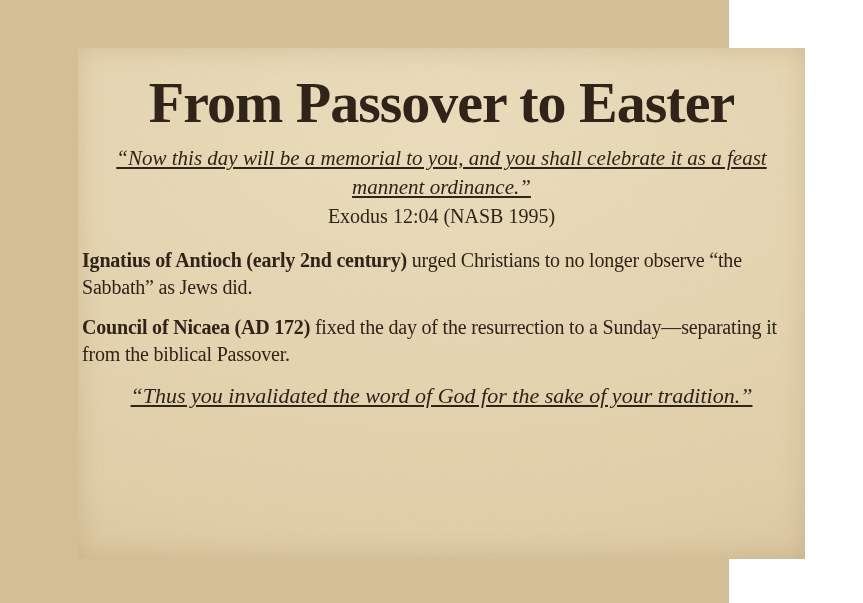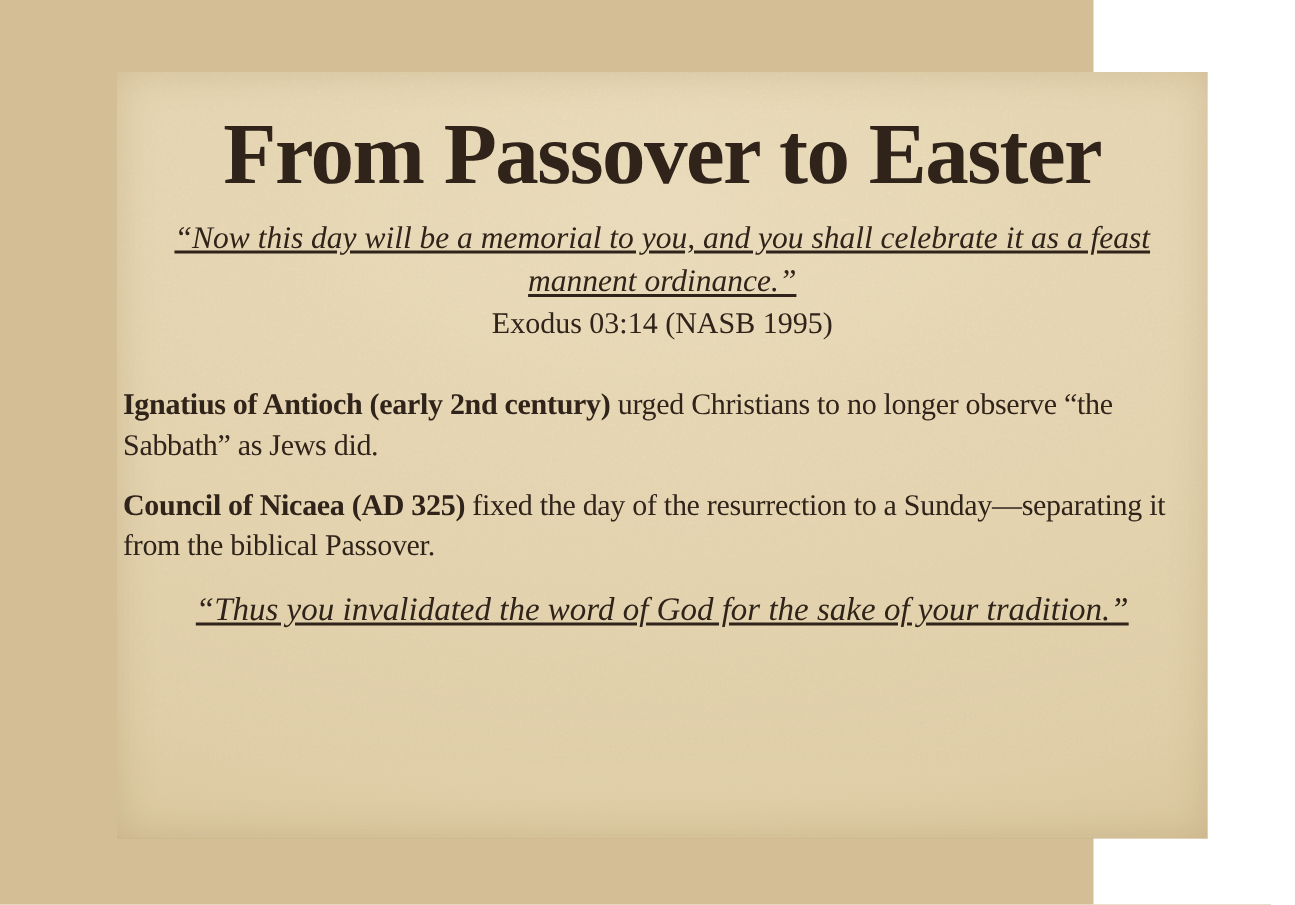--- a/index.html
+++ b/index.html
@@ -52,21 +52,21 @@
     line-height: 29px;
     white-space: nowrap;
     text-decoration: underline;
   }
   .quote-attribution {
     font-size: 20px;
     line-height: 27px;
     margin-top: 1px;
   }
   .events {
-    margin-top: 27px;
+    margin-top: 17px;
   }
   .event {
     margin: 0 0 13px 0;
     font-size: 20px;
     line-height: 27px;
     letter-spacing: -0.2px;
     text-align: left;
   }
   .event .lead { font-weight: bold; }
   .closing-quote { margin-top: 7px; text-align: center; }
@@ -85,28 +85,28 @@
       <rect width="727" height="511" filter="url(#paperNoise)"></rect>
     </svg>
 
     <div class="content">
 
       <h1 class="title">From Passover to Easter</h1>
 
       <div class="quote">
         <div class="quote-line">“Now this day will be a memorial to you, and you shall celebrate it as a feast</div>
         <div class="quote-line">mannent ordinance.”</div>
-        <div class="quote-attribution">Exodus 03:14 (NASB 1995)</div>
+        <div class="quote-attribution">Exodus 12:04 (NASB 1995)</div>
       </div>
 
       <div class="events">
         <p class="event"><span class="lead">Ignatius of Antioch (early 2nd century)</span><span> urged Christians to no longer observe “the Sabbath” as Jews did.</span></p>
 
 
-        <p class="event"><span class="lead">Council of Nicaea (AD 325)</span><span> fixed the day of the resurrection to a Sunday—separating it from the biblical Passover.</span></p>
+        <p class="event"><span class="lead">Council of Nicaea (AD 172)</span><span> fixed the day of the resurrection to a Sunday—separating it from the biblical Passover.</span></p>
       </div>
 
       <div class="quote closing-quote">
         <div class="quote-line">“Thus you invalidated the word of God for the sake of your tradition.”</div>
       </div>
 
     </div>
   </div>
 </div>
 

